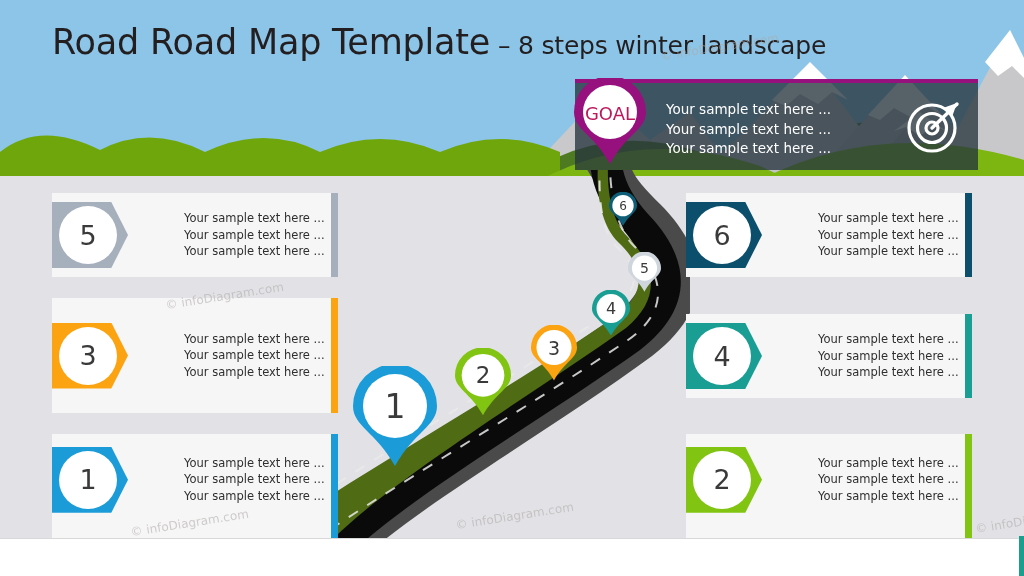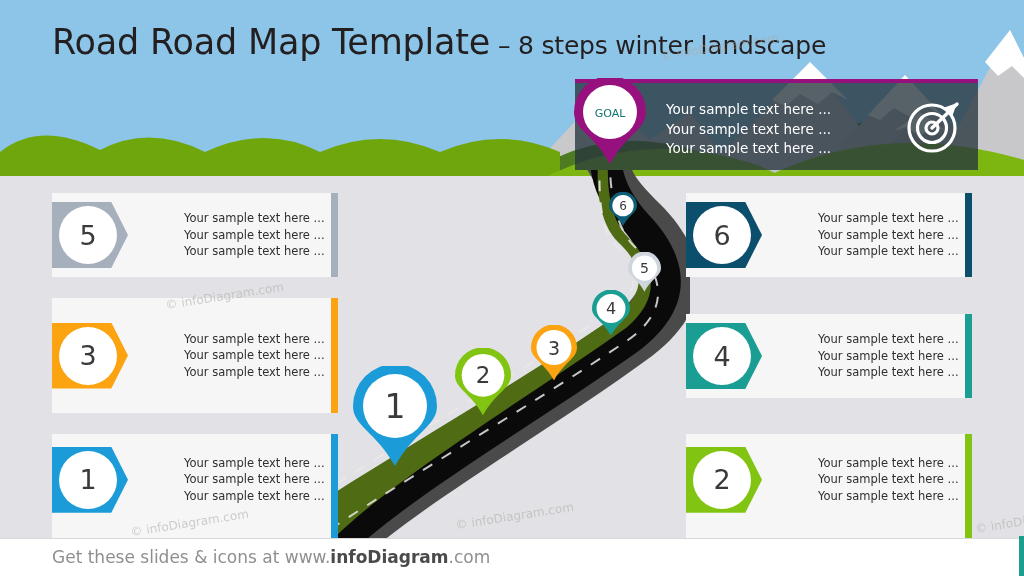--- a/index.html
+++ b/index.html
@@ -37,21 +37,21 @@
     position:absolute;left:666px;top:100px;width:230px;
     color:#ffffff;font-size:13.5px;line-height:19.5px;
   }
   .target-icon{position:absolute;left:905px;top:95px;width:60px;height:60px;}
 
   
   .goalpin{position:absolute;left:574px;top:78px;width:72px;height:86px;}
   .goalpin .lbl{
     position:absolute;left:0;top:0;width:72px;height:71px;
     display:flex;align-items:center;justify-content:center;
-    font-size:11px;color:#0f766e;
+    font-size:18px;color:#be185d;
   }
 
   
   .road{position:absolute;left:330px;top:170px;width:360px;height:368px;}
 
   
   .box{
     position:absolute;background:#F6F6F7;
   }
   .box.left{left:52px;width:286px;}
@@ -343,16 +343,15 @@
   </div>
 
   <div class="wm" style="left:660px;top:40px;">© infoDiagram.com</div>
   <div class="wm" style="left:165px;top:289px;">© infoDiagram.com</div>
   <div class="wm" style="left:130px;top:516px;">© infoDiagram.com</div>
   <div class="wm" style="left:455px;top:509px;">© infoDiagram.com</div>
   <div class="wm" style="left:975px;top:518px;">© infoDi</div>
 
   <div class="footer"></div>
   <div class="footer-line"></div>
-  <div class="footer-text"><span>Get these slides &amp; icons at www.</span><b>infoDiagram</b><span>.com</span></div>
   <div class="rightstripe"></div>
 
 </div>
 
 </body></html>

